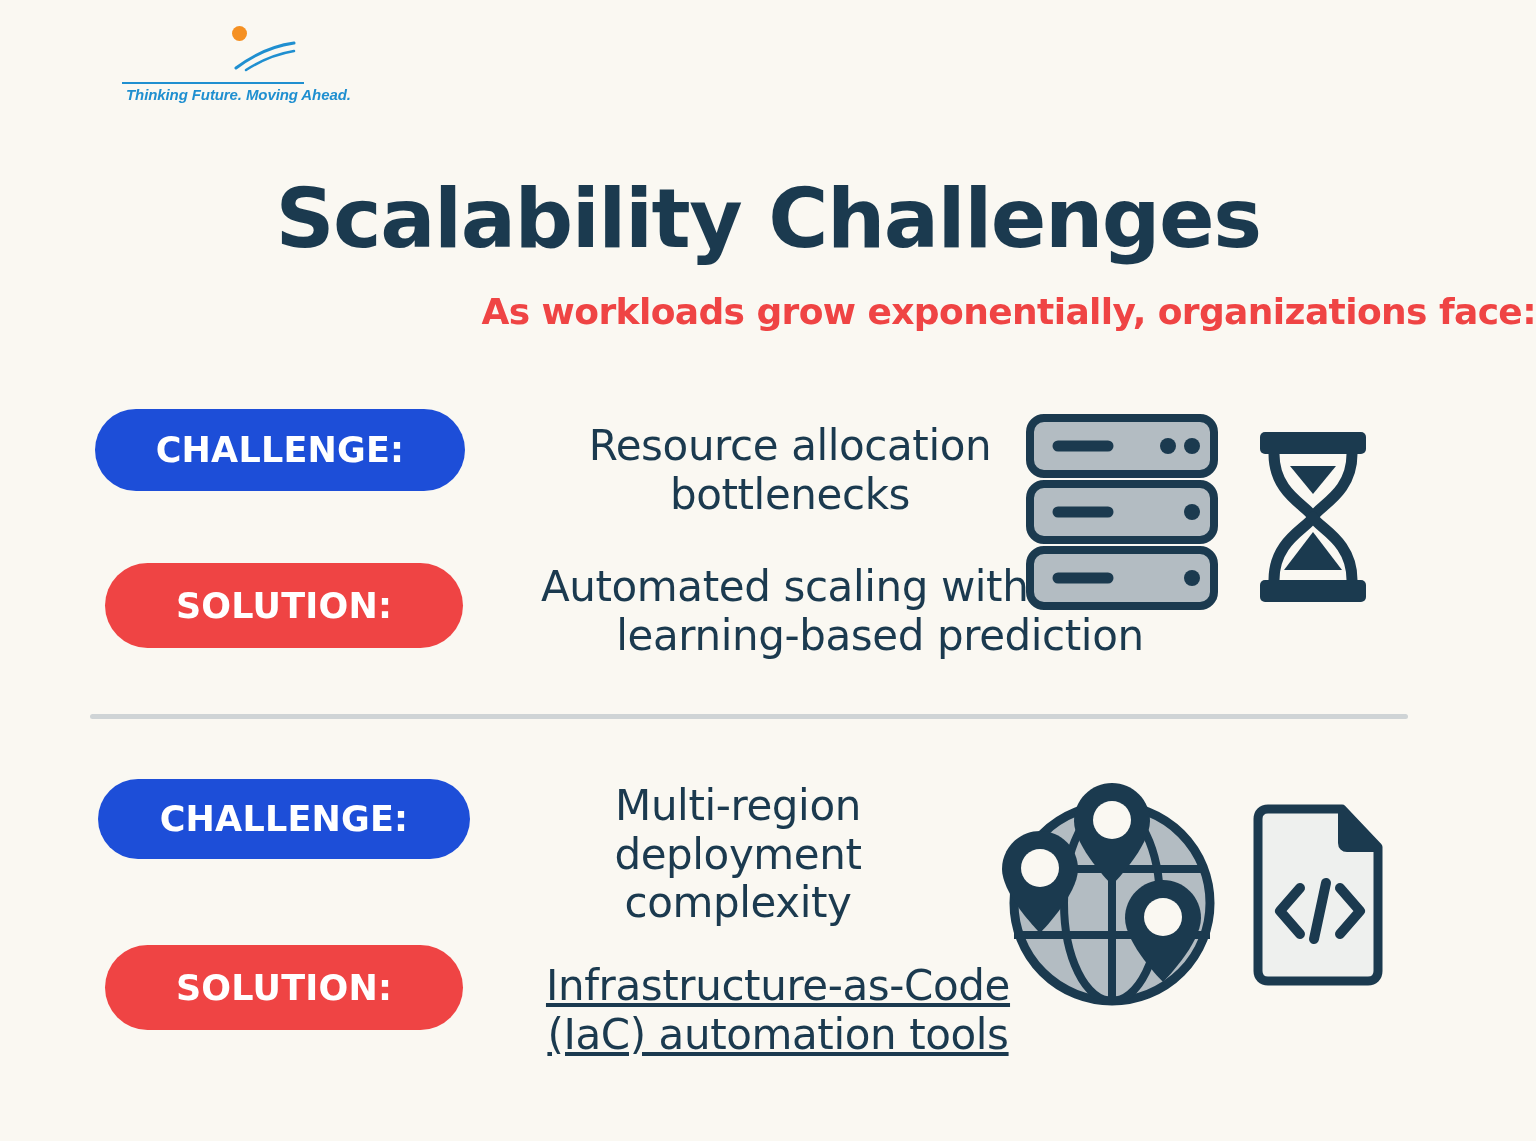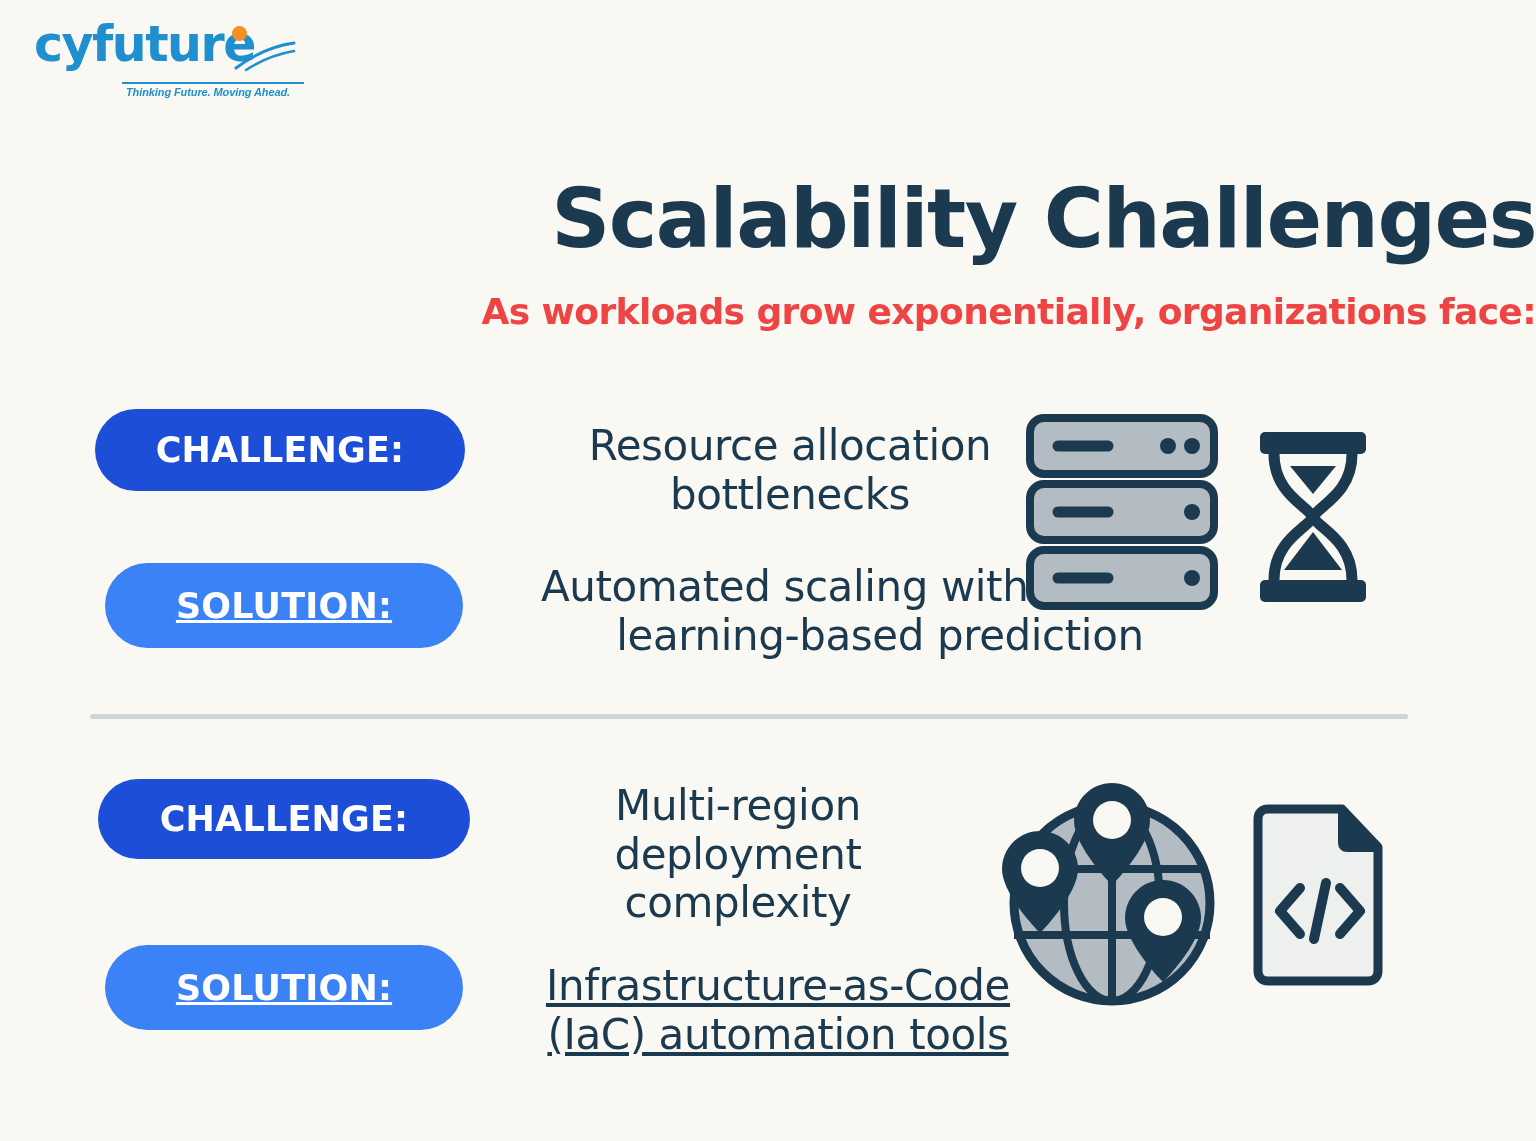--- a/index.html
+++ b/index.html
@@ -60,33 +60,33 @@
     height: 2px;
     background: #1f8fd0;
   }
   .logo-tagline {
     position: absolute;
     left: 92px;
     top: 68px;
     font-family: "Liberation Sans", sans-serif;
     font-style: italic;
     font-weight: bold;
-    font-size: 11px;
+    font-size: 15px;
     letter-spacing: -0.1px;
     color: #1f8fd0;
     white-space: nowrap;
   }
 
   
   .title {
     position: absolute;
     left: 0;
     top: 178px;
     width: 1536px;
-    text-align: right;
+    text-align: center;
     font-family: "DejaVu Sans", sans-serif;
     font-weight: bold;
     font-size: 82px;
     letter-spacing: -1.5px;
     color: #1b3a4f;
     line-height: 1;
   }
   .subtitle {
     position: absolute;
     left: 0;
@@ -112,21 +112,21 @@
     align-items: center;
     justify-content: center;
     border-radius: 999px;
     color: #ffffff;
     font-family: "DejaVu Sans", sans-serif;
     font-weight: bold;
     letter-spacing: 0.2px;
     white-space: nowrap;
   }
   .pill.challenge { background: #1d4ed8; }
-  .pill.solution  { background: #3b82f6; text-decoration: underline; }
+  .pill.solution  { background: #ef4444; }
 
   .rowtext {
     position: absolute;
     font-family: "DejaVu Sans", sans-serif;
     font-weight: normal;
     color: #1b3a4f;
     letter-spacing: -0.4px;
     line-height: 1.16;
     text-align: center;
   }
@@ -157,21 +157,20 @@
   .icon-group { position: absolute; }
   #icons-0 { left: 1020px; top: 412px; width: 350px; height: 200px; }
   #icons-1 { left: 1000px; top: 775px; width: 390px; height: 250px; }
 </style>
 </head>
 <body>
 
 <div class="page">
 
   <div class="logo">
-    <div class="logo-word">cyfuture</div>
     <div class="logo-dot"></div>
     <svg class="logo-swoosh" viewBox="0 0 66 38">
       <path d="M6 34 C22 22 42 12 64 9" stroke="#1f8fd0" stroke-width="3" fill="none" stroke-linecap="round"></path>
       <path d="M16 36 C30 27 46 20 64 17" stroke="#1f8fd0" stroke-width="2.5" fill="none" stroke-linecap="round"></path>
     </svg>
     <div class="logo-rule"></div>
     <div class="logo-tagline">Thinking Future. Moving Ahead.</div>
   </div>
 
   <div class="title">Scalability Challenges</div>

